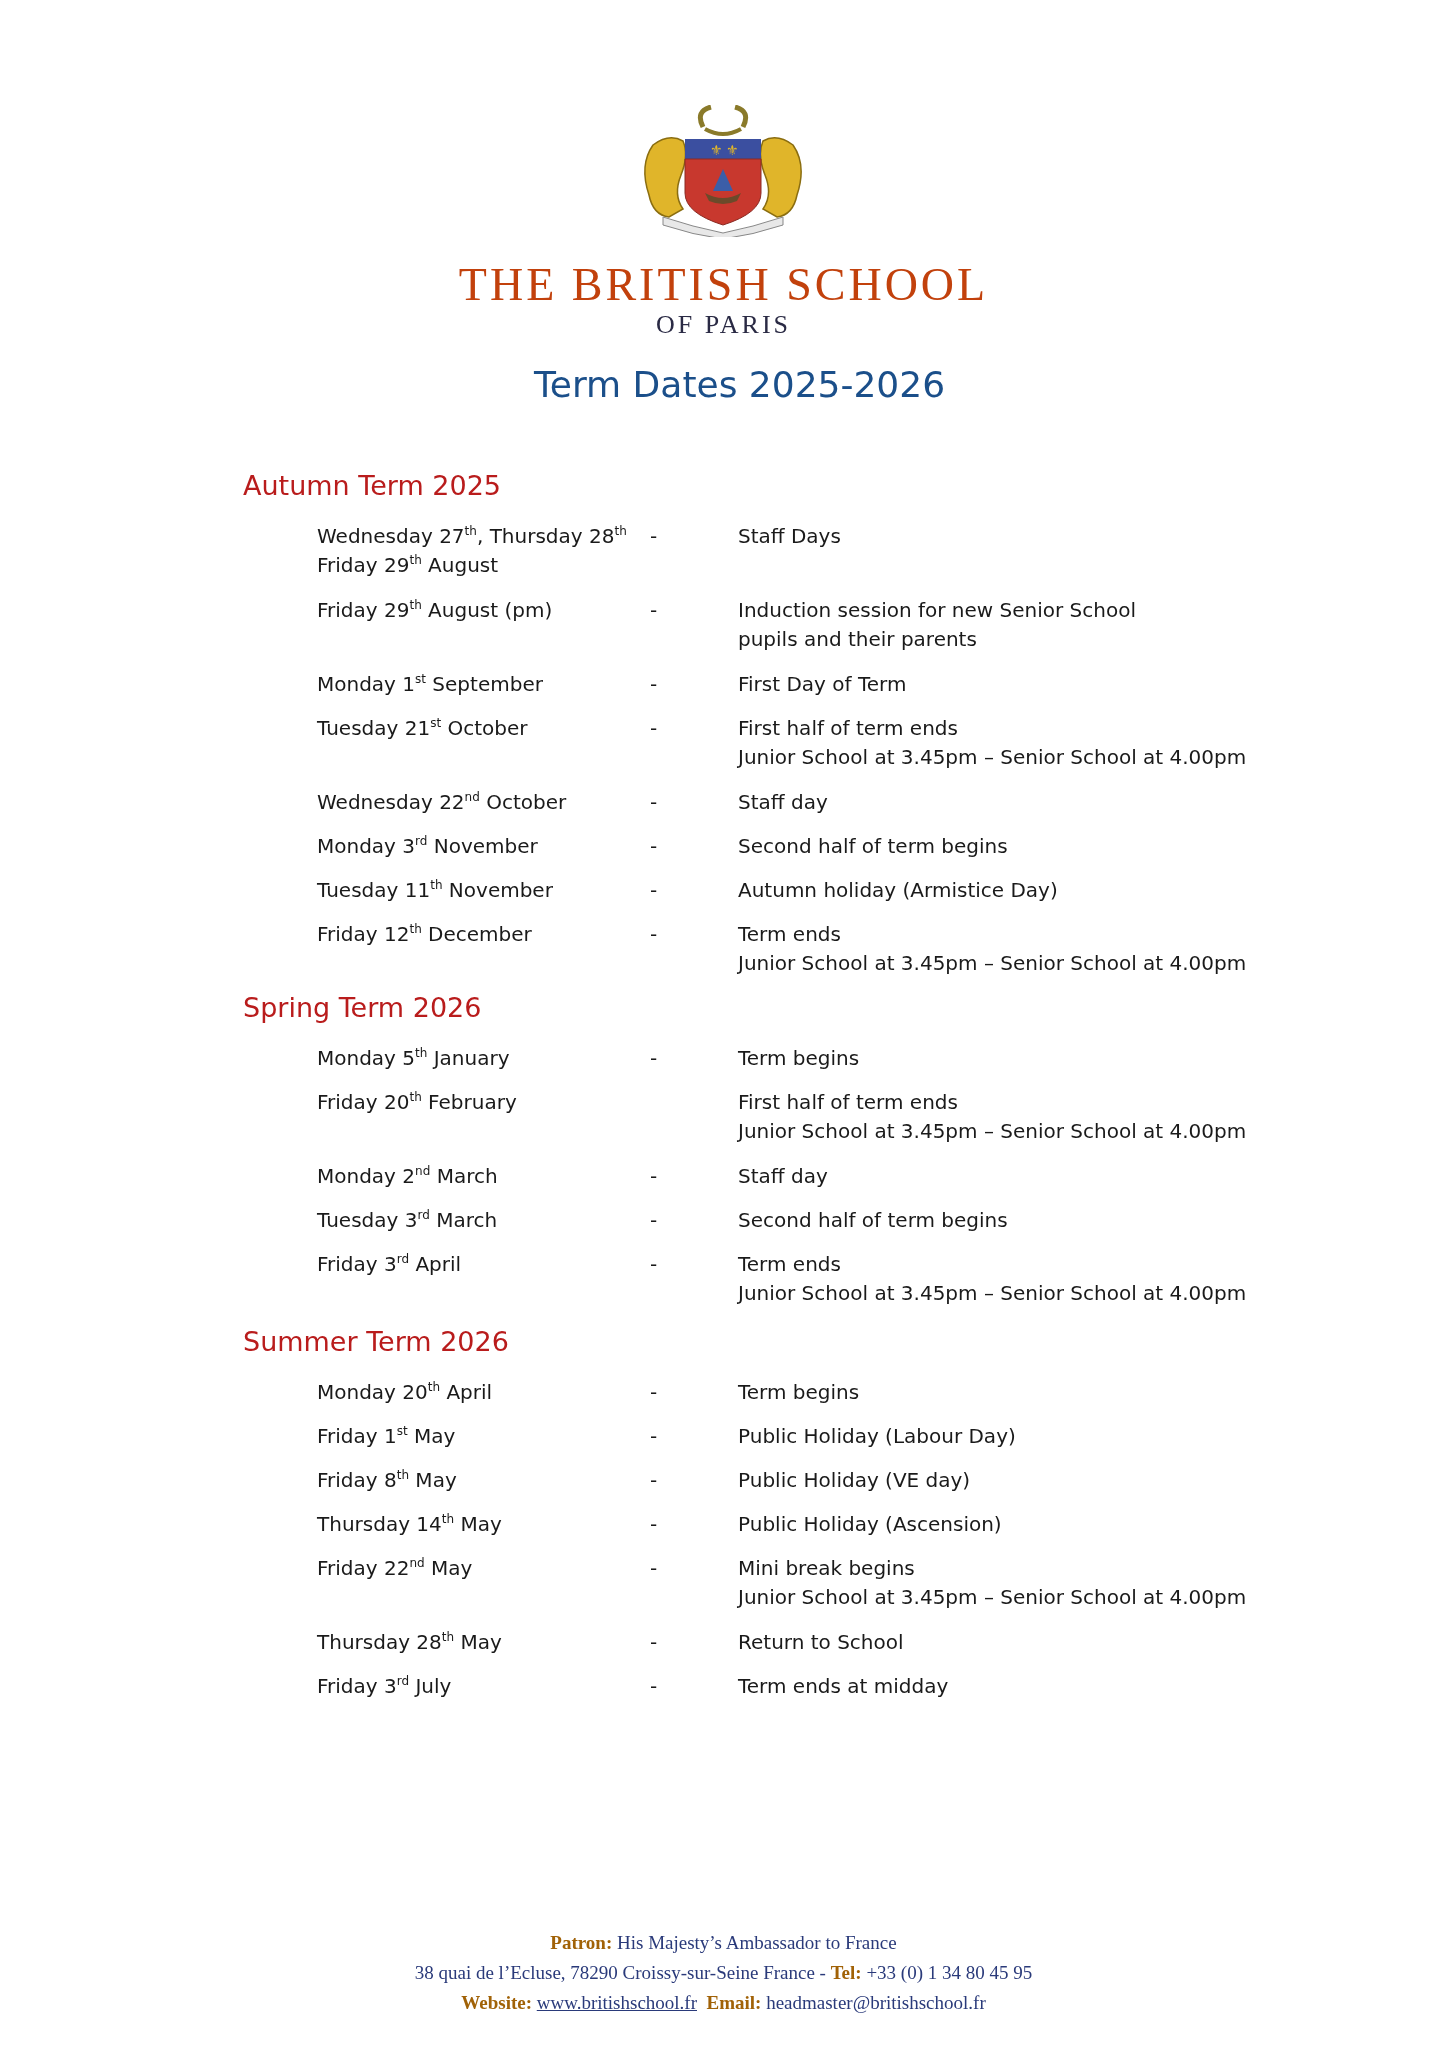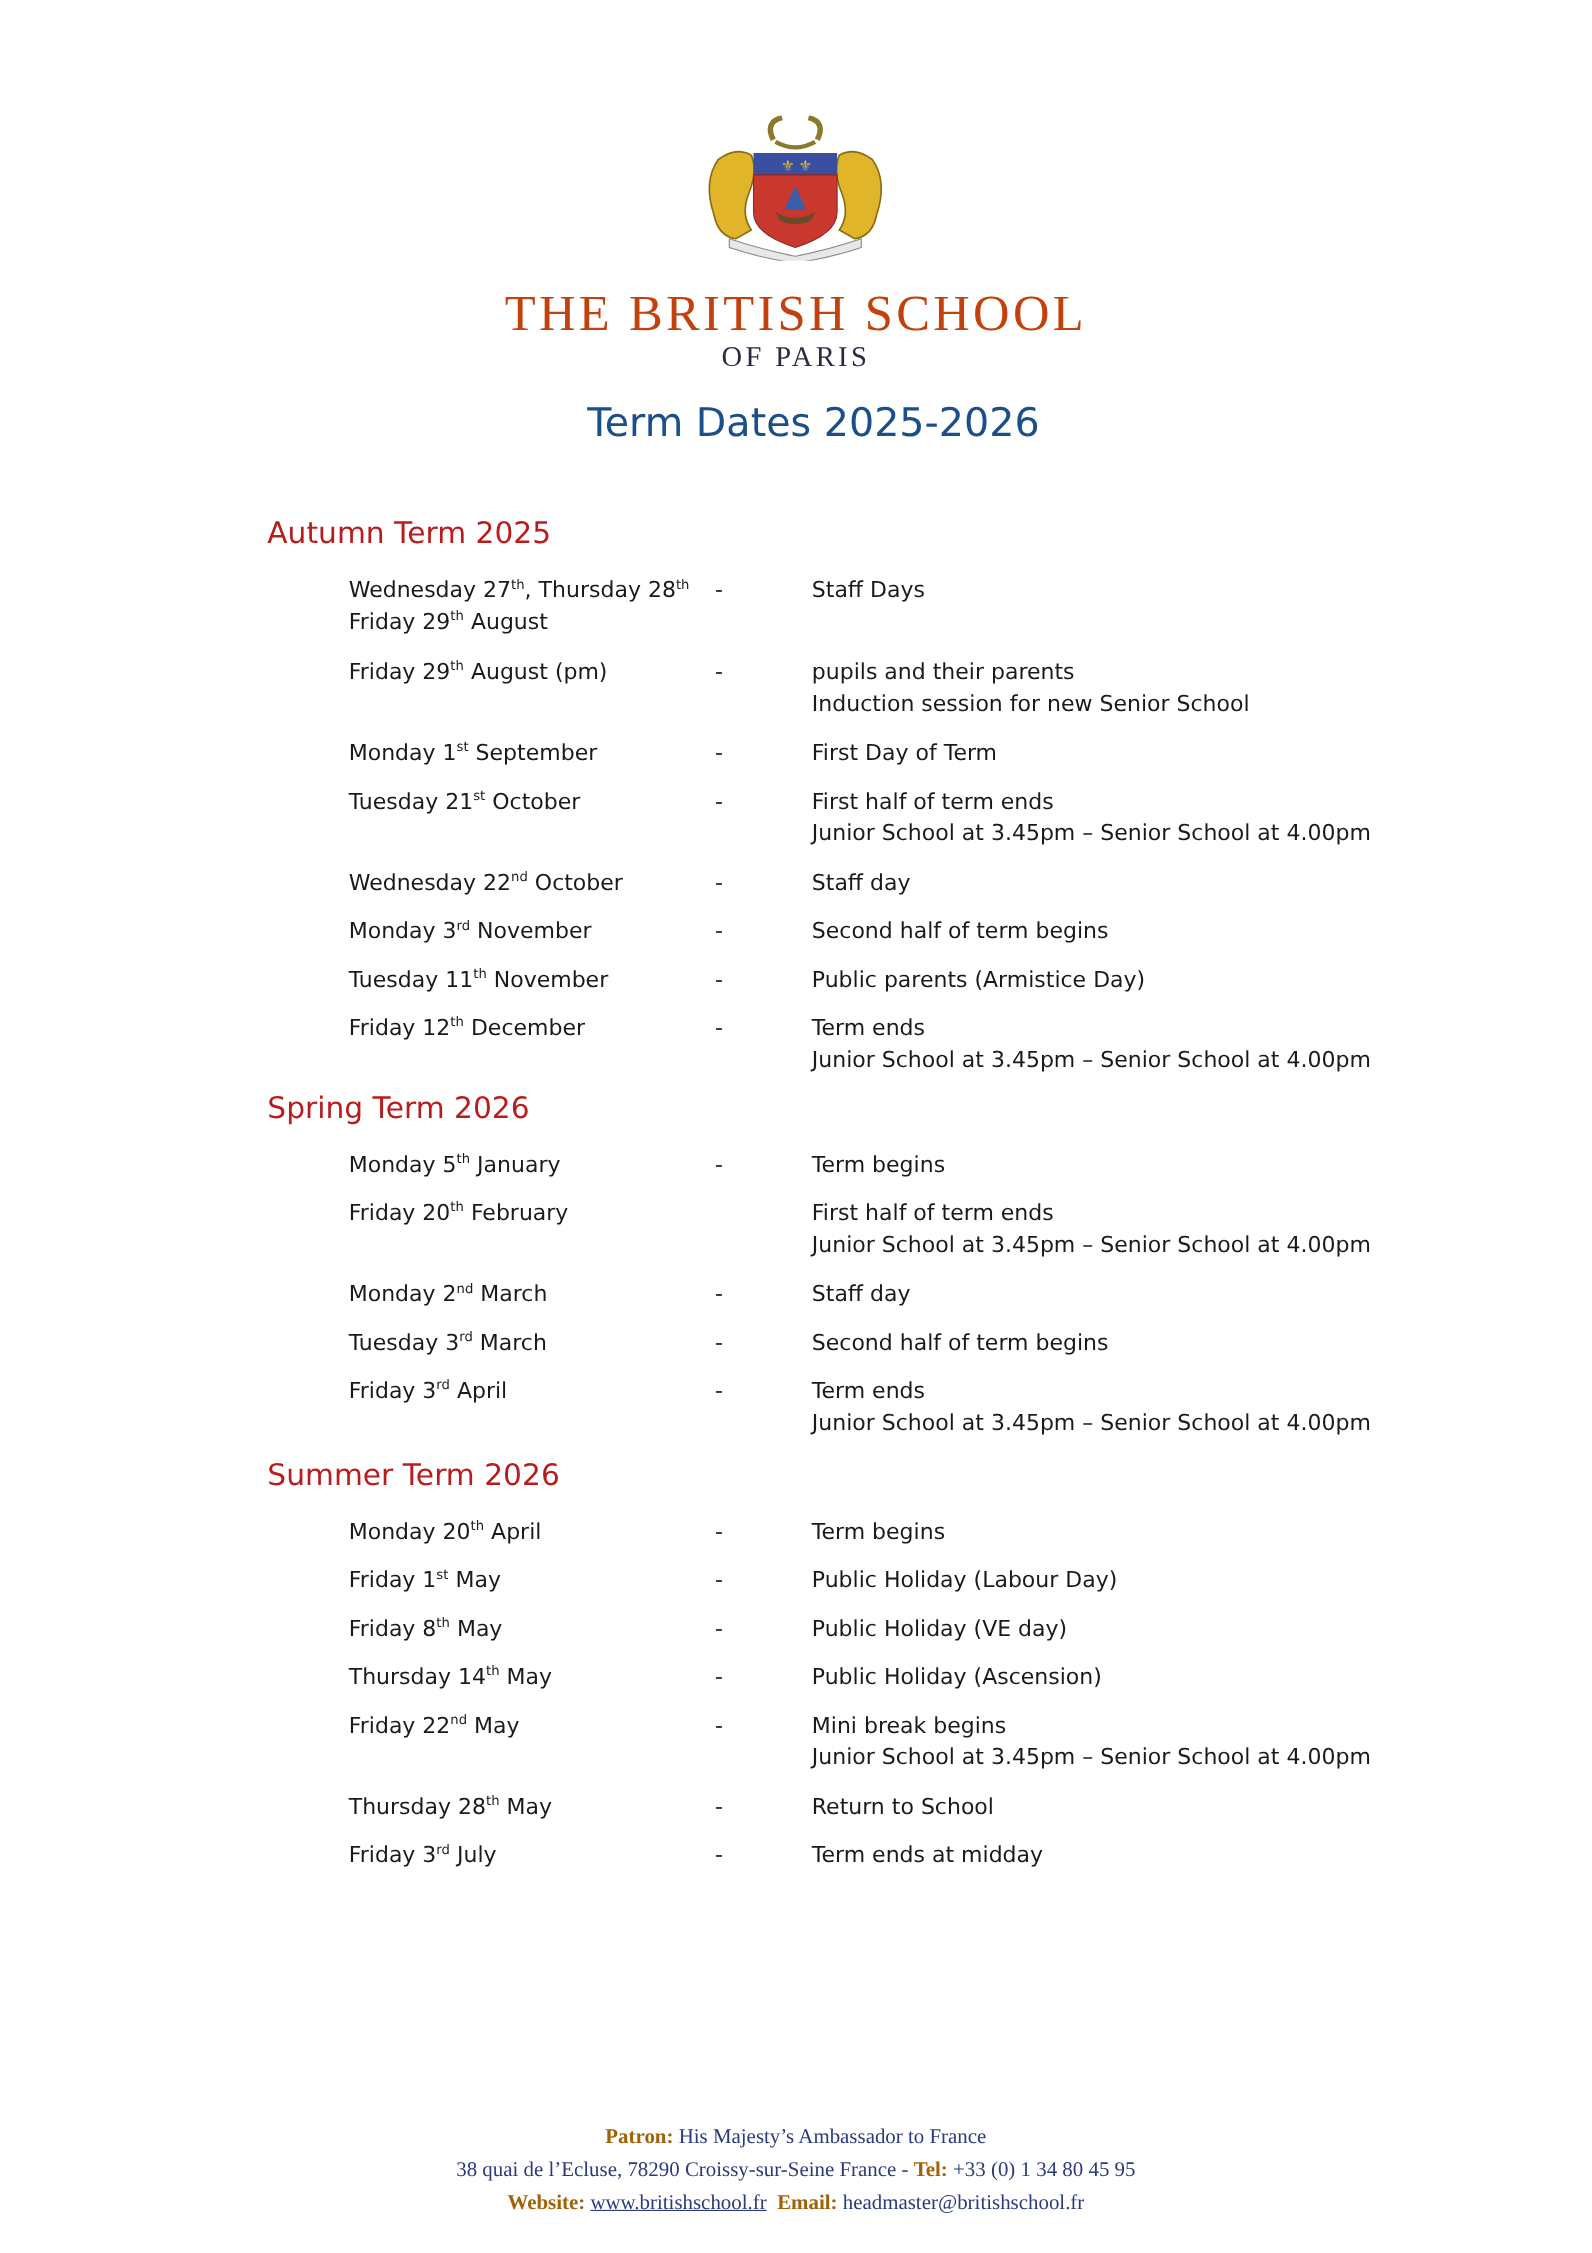--- a/index.html
+++ b/index.html
@@ -76,22 +76,22 @@
         <div class="desc">
           <div>Staff Days</div>
         </div>
       </div>
       <div class="row" style="top: 596px;">
         <div class="date">
           <div>Friday 29<sup>th</sup> August (pm)</div>
         </div>
         <div class="dash">-</div>
         <div class="desc">
+          <div>Induction session for new Senior School</div>
           <div>pupils and their parents</div>
-          <div>Induction session for new Senior School</div>
         </div>
       </div>
       <div class="row" style="top: 670px;">
         <div class="date">
           <div>Monday 1<sup>st</sup> September</div>
         </div>
         <div class="dash">-</div>
         <div class="desc">
           <div>First Day of Term</div>
         </div>
@@ -123,21 +123,21 @@
         <div class="desc">
           <div>Second half of term begins</div>
         </div>
       </div>
       <div class="row" style="top: 876px;">
         <div class="date">
           <div>Tuesday 11<sup>th</sup> November</div>
         </div>
         <div class="dash">-</div>
         <div class="desc">
-          <div>Public parents (Armistice Day)</div>
+          <div>Autumn holiday (Armistice Day)</div>
         </div>
       </div>
       <div class="row" style="top: 920px;">
         <div class="date">
           <div>Friday 12<sup>th</sup> December</div>
         </div>
         <div class="dash">-</div>
         <div class="desc">
           <div>Term ends</div>
           <div>Junior School at 3.45pm – Senior School at 4.00pm</div>

